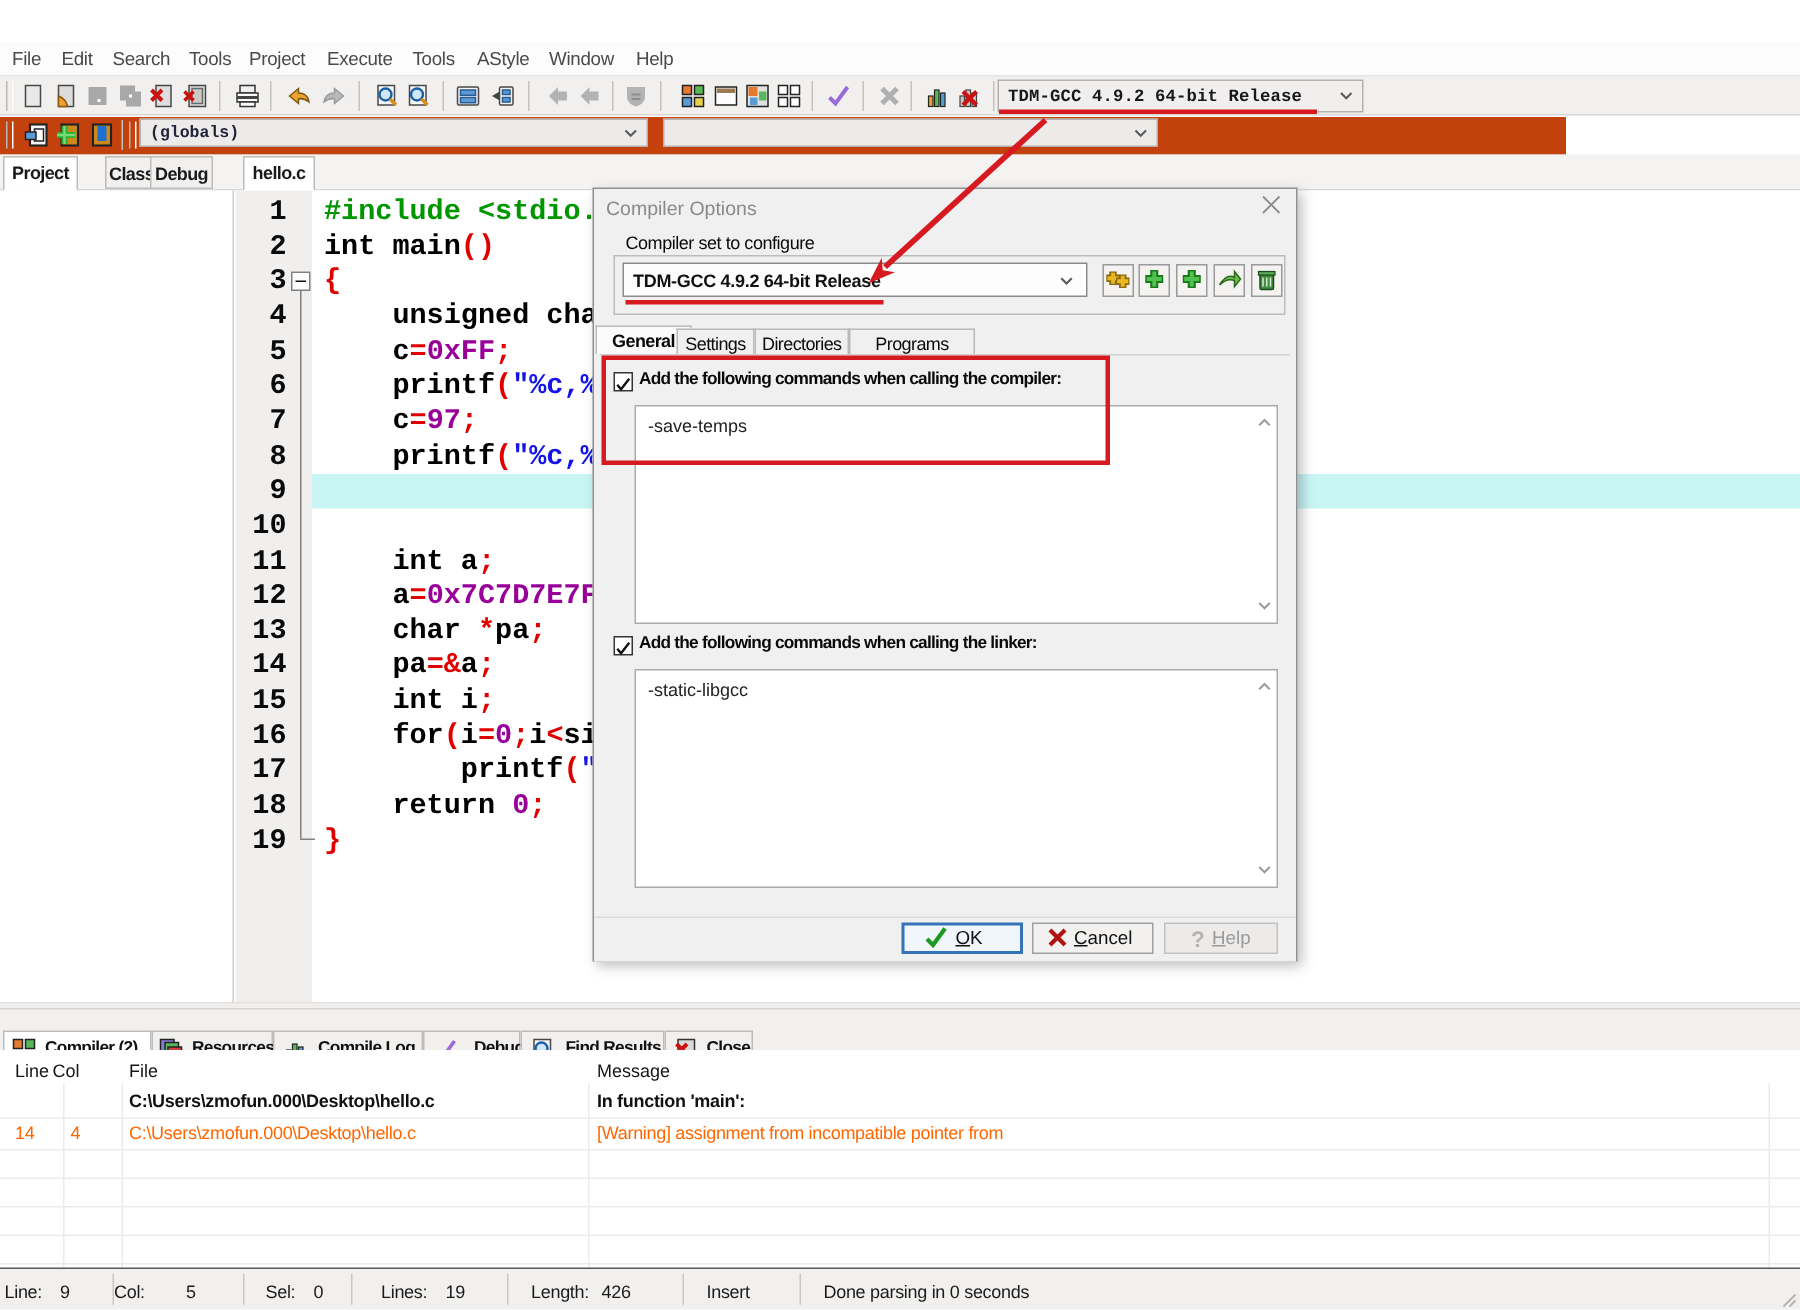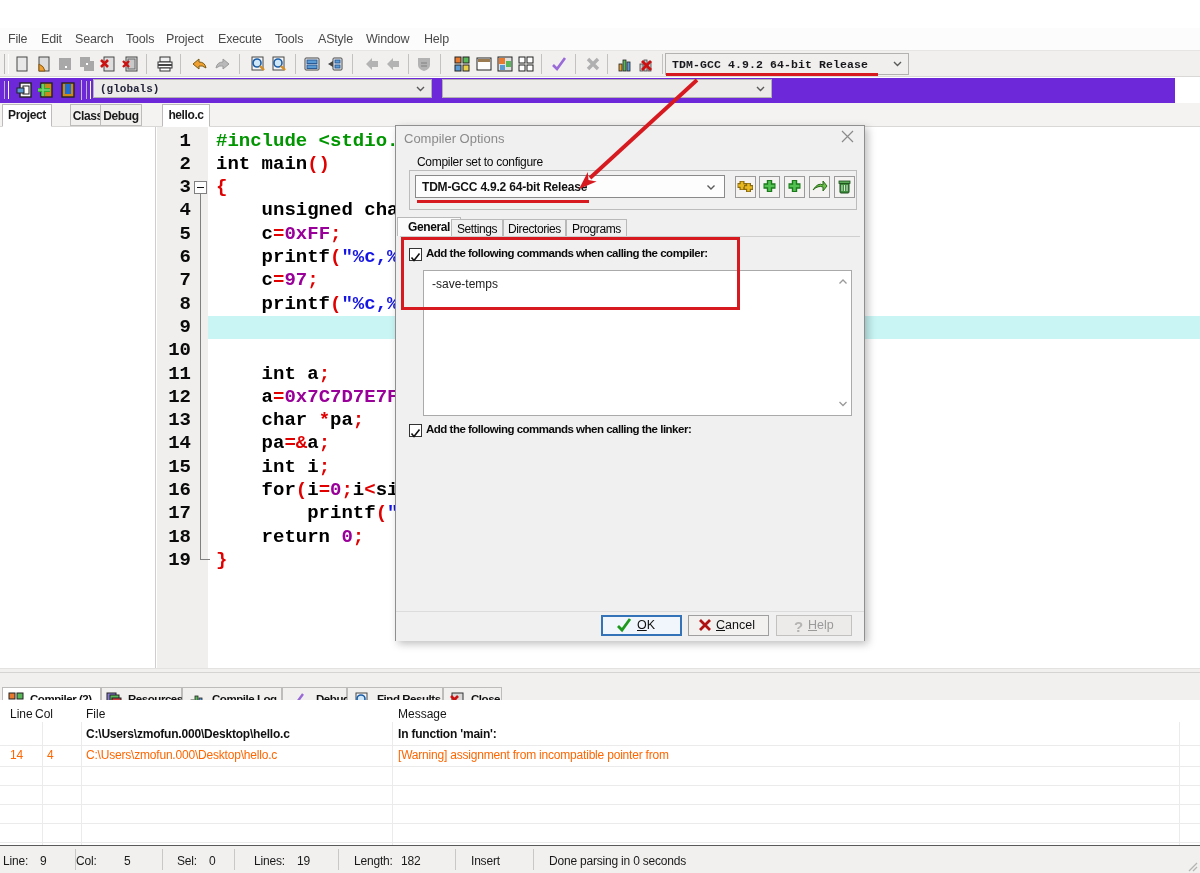--- a/index.html
+++ b/index.html
@@ -8,21 +8,21 @@
 .abs{position:absolute;}
 
 #titlebar{left:0;top:0;width:1200px;height:28px;background:#ffffff;border-bottom:1px solid #ececec;}
 #titletext{left:28px;top:6px;font-size:12.5px;color:#747a80;white-space:pre;letter-spacing:-0.1px;}
 .winbtn{color:#7a7a7a;}
 
 #menubar{left:0;top:28px;width:1200px;height:22px;background:#fcfcfc;}
 .mi{position:absolute;top:4px;white-space:nowrap;font-size:12.5px;color:#4a4a4a;letter-spacing:-0.2px;}
 
 #tb1{left:0;top:50px;width:1200px;height:27px;background:#f1f0ef;border-top:1px solid #e6e5e4;border-bottom:1px solid #d9d8d7;box-sizing:border-box;}
-#tb2{left:0;top:78px;width:1175px;height:25px;background:#6d28d9;border-bottom:1px solid #d9d8d7;}
+#tb2{left:0;top:78px;width:1044px;height:25px;background:#c2410c;border-bottom:1px solid #d9d8d7;}
 .grip{position:absolute;width:3px;border-left:1px solid #b9b8b7;border-right:1px solid #fdfdfd;}
 .tsep{position:absolute;width:1px;background:#c3c2c1;}
 .ic{position:absolute;width:16px;height:16px;}
 .combo{position:absolute;background:#efeeed;border:1px solid #b4b2b0;box-sizing:border-box;}
 .combo .chev{position:absolute;right:6px;top:50%;margin-top:-5px;width:9px;height:9px;}
 .chevline{stroke:#5a5a5a;stroke-width:1.4;fill:none;}
 #tdmcombo{left:665px;top:2px;width:244px;height:22px;background:#f0efee;}
 #tdmcombo span{position:absolute;left:6px;top:4px;font-family:"Liberation Mono",monospace;font-weight:bold;font-size:11.5px;color:#17171c;letter-spacing:0.1px;}
 #glcombo{left:93px;top:1px;width:339px;height:19px;background:#ecebea;}
 #glcombo span{position:absolute;left:6px;top:3px;font-family:"Liberation Mono",monospace;font-weight:bold;font-size:11px;color:#23233a;}
@@ -399,21 +399,21 @@
 <div class="abs" id="statusbar">
   <span class="st" style="left:3px">Line:</span>
       <span class="st" style="left:40px">9</span>
   <span class="st" style="left:76px">Col:</span>
       <span class="st" style="left:124px">5</span>
   <span class="st" style="left:177px">Sel:</span>
       <span class="st" style="left:209px">0</span>
   <span class="st" style="left:254px">Lines:</span>
       <span class="st" style="left:297px">19</span>
   <span class="st" style="left:354px">Length:</span>
-      <span class="st" style="left:401px">182</span>
+      <span class="st" style="left:401px">426</span>
   <span class="st" style="left:471px">Insert</span>
   <span class="st" style="left:549px">Done parsing in 0 seconds</span>
   <div class="ssep" style="left:75px"></div>
   <div class="ssep" style="left:162px"></div>
   <div class="ssep" style="left:234px"></div>
   <div class="ssep" style="left:338px"></div>
   <div class="ssep" style="left:455px"></div>
   <div class="ssep" style="left:533px"></div>
 <svg class="abs" style="left:1186px;top:14px" width="12" height="12" viewBox="0 0 12 12">
         <path d="M11 3 L3 11 M11 7 L7 11" stroke="#b5b4b3" stroke-width="1.3"></path>
@@ -451,39 +451,48 @@
           <path d="M3 13 Q8 5 13 8 L13 4 L17 9 L13 14 L13 10 Q8 8 3 13 Z" fill="#6abf4b" stroke="#2a6a1a" stroke-width="1"></path>
         </svg></div>
   <div class="dbtn" style="left:438px"><svg width="19" height="20" viewBox="0 0 19 20">
           <rect x="5" y="6" width="9" height="10" rx="1" fill="#3f8f3f" stroke="#1a4a1a"></rect>
           <rect x="4" y="4" width="11" height="2.4" fill="#58a858" stroke="#1a4a1a" stroke-width="0.8"></rect>
           <path d="M7 8 v6 M9.5 8 v6 M12 8 v6" stroke="#d7e8d7" stroke-width="1"></path>
         </svg></div>
   <div class="dtab sel" style="left:1px;width:64px">General</div>
   <div class="dtab" style="left:55px;width:52px">Settings</div>
   <div class="dtab" style="left:107px;width:63px">Directories</div>
-  <div class="dtab" style="left:170px;width:61px">Programs</div>
+  <div class="dtab" style="left:170px;width:84px">Programs</div>
   <div id="dtabpanel"></div>
   <div class="cb" style="left:13px;top:122px"><svg width="11" height="11" viewBox="0 0 11 11">
           <path d="M1.5 5.5 L4 8.5 L9.5 1.5" stroke="#111" stroke-width="1.6" fill="none"></path>
         </svg></div>
   <div class="cblbl" style="left:30px;top:121px">Add the following commands when calling the compiler:</div>
   <div class="txtarea" style="top:144px;height:146px">
         <span>-save-temps</span>
     <svg class="scrollchev" style="top:6px" viewBox="0 0 10 10">
           <path d="M1.5 6.5 L5 3 L8.5 6.5" stroke="#9a9a9a" stroke-width="1.3" fill="none"></path>
         </svg>
     <svg class="scrollchev" style="bottom:6px" viewBox="0 0 10 10">
           <path d="M1.5 3 L5 6.5 L8.5 3" stroke="#9a9a9a" stroke-width="1.3" fill="none"></path>
         </svg>
   </div>
   <div class="cb" style="left:13px;top:298px"><svg width="11" height="11" viewBox="0 0 11 11">
           <path d="M1.5 5.5 L4 8.5 L9.5 1.5" stroke="#111" stroke-width="1.6" fill="none"></path>
         </svg></div>
   <div class="cblbl" style="left:30px;top:297px">Add the following commands when calling the linker:</div>
+  <div class="txtarea" style="top:320px;height:146px">
+        <span>-static-libgcc</span>
+    <svg class="scrollchev" style="top:6px" viewBox="0 0 10 10">
+          <path d="M1.5 6.5 L5 3 L8.5 6.5" stroke="#9a9a9a" stroke-width="1.3" fill="none"></path>
+        </svg>
+    <svg class="scrollchev" style="bottom:6px" viewBox="0 0 10 10">
+          <path d="M1.5 3 L5 6.5 L8.5 3" stroke="#9a9a9a" stroke-width="1.3" fill="none"></path>
+        </svg>
+  </div>
   <div id="btnrow"></div>
   <div class="dlgbtn" style="left:205px;top:489px;width:81px;border:2px solid #3573b8;background:#f0f6fb">
     <svg style="position:absolute;left:13px;top:1px" width="16" height="15" viewBox="0 0 16 15">
           <path d="M2 8 L6 12 L14 1" fill="none" stroke="#1d9a1d" stroke-width="2.8"></path>
         </svg>
     <span style="position:absolute;left:34px;top:1px"><span style="text-decoration:underline">O</span>K</span>
   </div>
   <div class="dlgbtn" style="left:292px;top:489px;width:81px">
     <svg style="position:absolute;left:9px;top:2px" width="14" height="14" viewBox="0 0 14 14">
           <path d="M2 2 L12 12 M12 2 L2 12" stroke="#b01212" stroke-width="2.8"></path>

